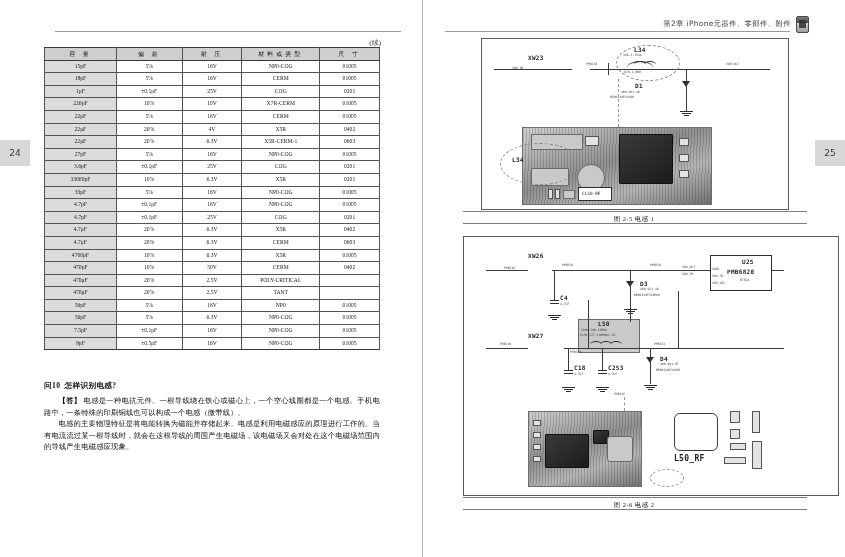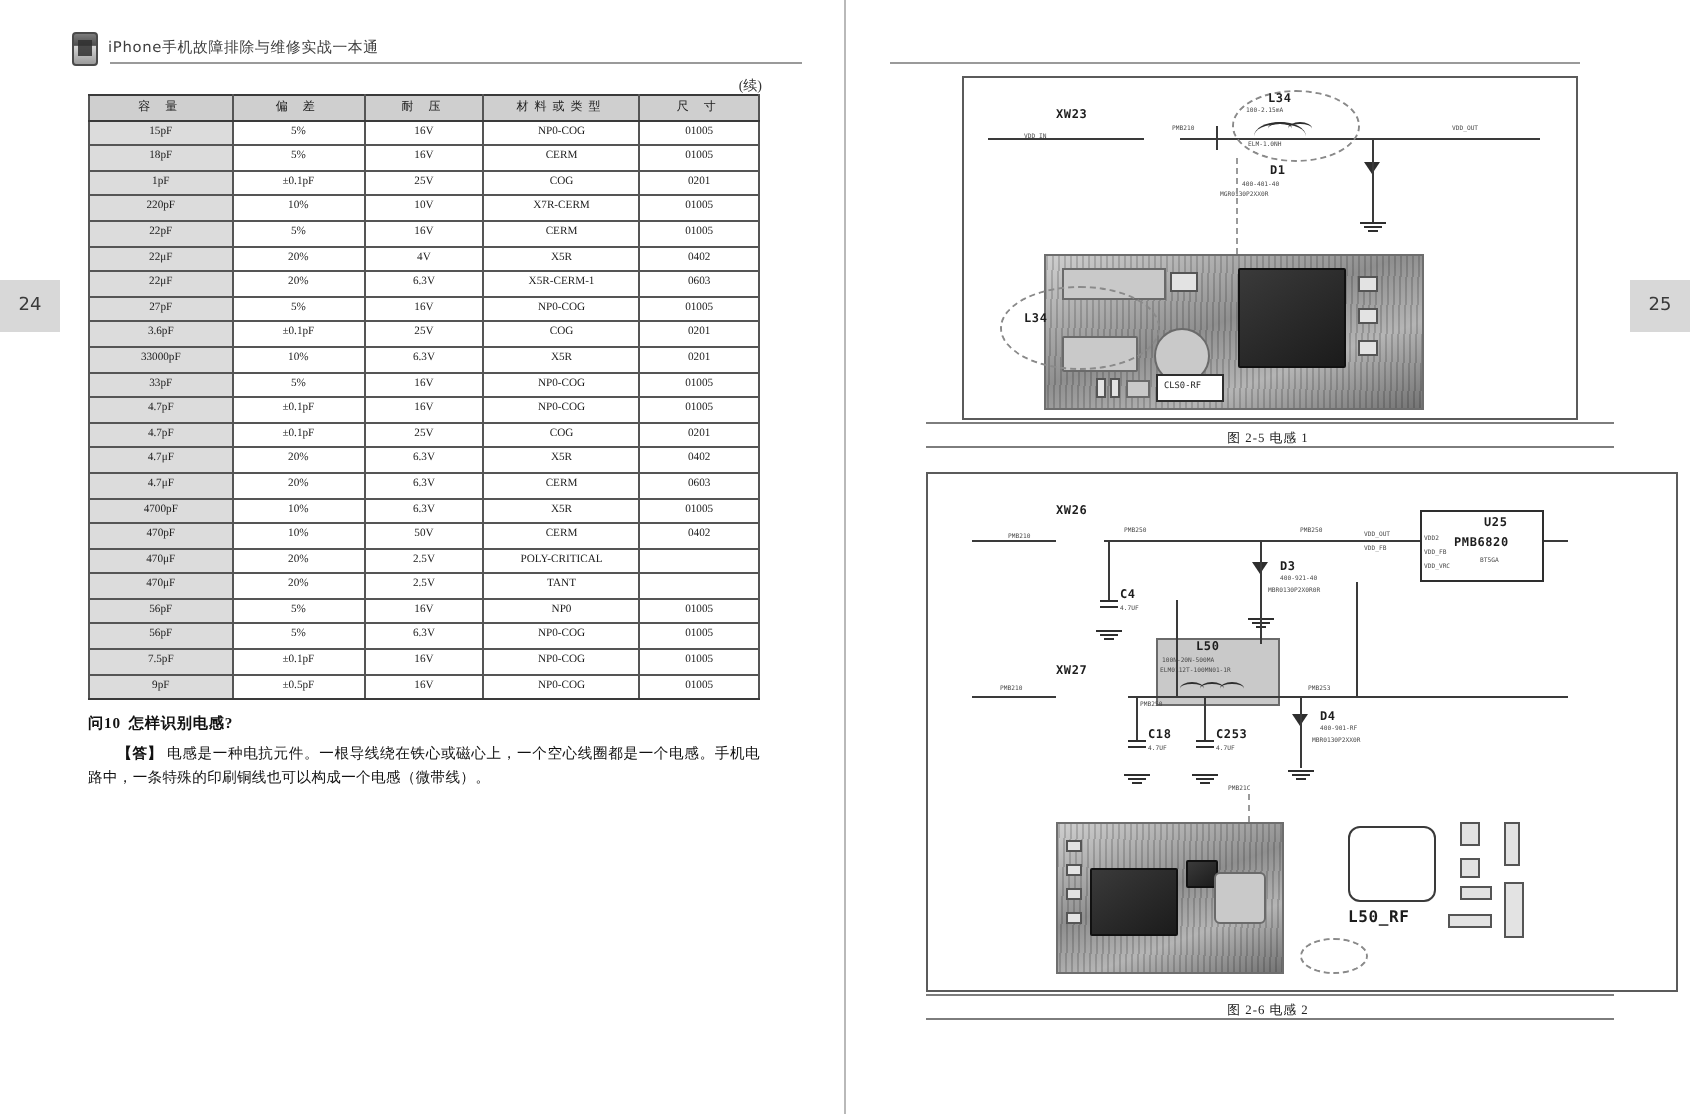--- a/index.html
+++ b/index.html
@@ -77,21 +77,21 @@
   .cap-table thead th {
     background: #cfcfcf; font-size: 6px; letter-spacing: 3px;
     border-top: 1.2px solid #3a3a3a; border-bottom: 1.2px solid #3a3a3a;
   }
   .cap-table tbody td:first-child { background: #dcdcdc; }
   .cap-table tbody tr:last-child td { border-bottom: 1.2px solid #3a3a3a; }
   .col-c { width: 72px; } .col-t { width: 66px; } .col-v { width: 60px; }
   .col-m { width: 78px; } .col-s { width: 60px; }
 
   
-  .qa { position: absolute; left: 44px; width: 336px; color: #111; }
+  .qa { position: absolute; left: 44px; width: 336px; color: #111; margin-top: 24px; }
   .qa-heading {
     font-size: 7.6px; font-weight: bold; letter-spacing: .4px;
     margin-bottom: 4px;
   }
   .qa-heading .marker { margin-right: 4px; }
   .qa p {
     font-size: 7.3px; line-height: 11.6px; text-align: justify;
     text-indent: 14.6px; letter-spacing: .15px;
   }
   .qa p.ans .tag { font-weight: bold; }
@@ -153,24 +153,20 @@
     position: absolute; border: 1px solid #2e2e2e; background: #fff;
   }
 </style>
 </head>
 <body>
 
 <div class="spread">
 
   <div class="page page-left">
 
-    <div class="runhead runhead-left">
-      <div class="phone-icon"></div>
-      <div class="runhead-title">iPhone手机故障排除与维修实战一本通</div>
-    </div>
     <div class="runhead-rule rule-left"></div>
 
     <div class="folio folio-left">24</div>
 
     <div class="cont-note">(续)</div>
 
     <table class="cap-table">
       <colgroup>
         <col class="col-c">
           <col class="col-t">
@@ -351,28 +347,33 @@
           </tr>
         </tbody>
     </table>
 
     <div class="qa" id="qa-block" style="top:357px;">
       <div class="qa-heading">
         <span class="marker"><span>问</span><span>10</span></span><span>怎样识别电感?</span>
       </div>
       <div id="qa-paras">
           <p class="ans"><span class="tag">【答】</span><span>  电感是一种电抗元件。一根导线绕在铁心或磁心上，一个空心线圈都是一个电感。手机电路中，一条特殊的印刷铜线也可以构成一个电感（微带线）。</span></p>
+          <p>电感的主要物理特征是将电能转换为磁能并存储起来。电感是利用电磁感应的原理进行工作的。当有电流流过某一根导线时，就会在这根导线的周围产生电磁场，该电磁场又会对处在这个电磁场范围内的导线产生电磁感应现象。</p>
         </div>
     </div>
   </div>
 
   <div class="gutter"></div>
 
   <div class="page page-right">
 
+    <div class="runhead runhead-right">
+      <div class="runhead-title">第2章   iPhone元器件、零部件、附件</div>
+      <div class="phone-icon"></div>
+    </div>
     <div class="runhead-rule rule-right"></div>
 
     <div class="folio folio-right">25</div>
 
     <div class="figbox fig1">
 
       <div class="lbl big" style="left:46px; top:16px;">XW23</div>
       <div class="lbl sm" style="left:30px; top:28px;">VDD_IN</div>
 
       <div class="wire h" style="left:12px; top:30px; width:78px;"></div>

